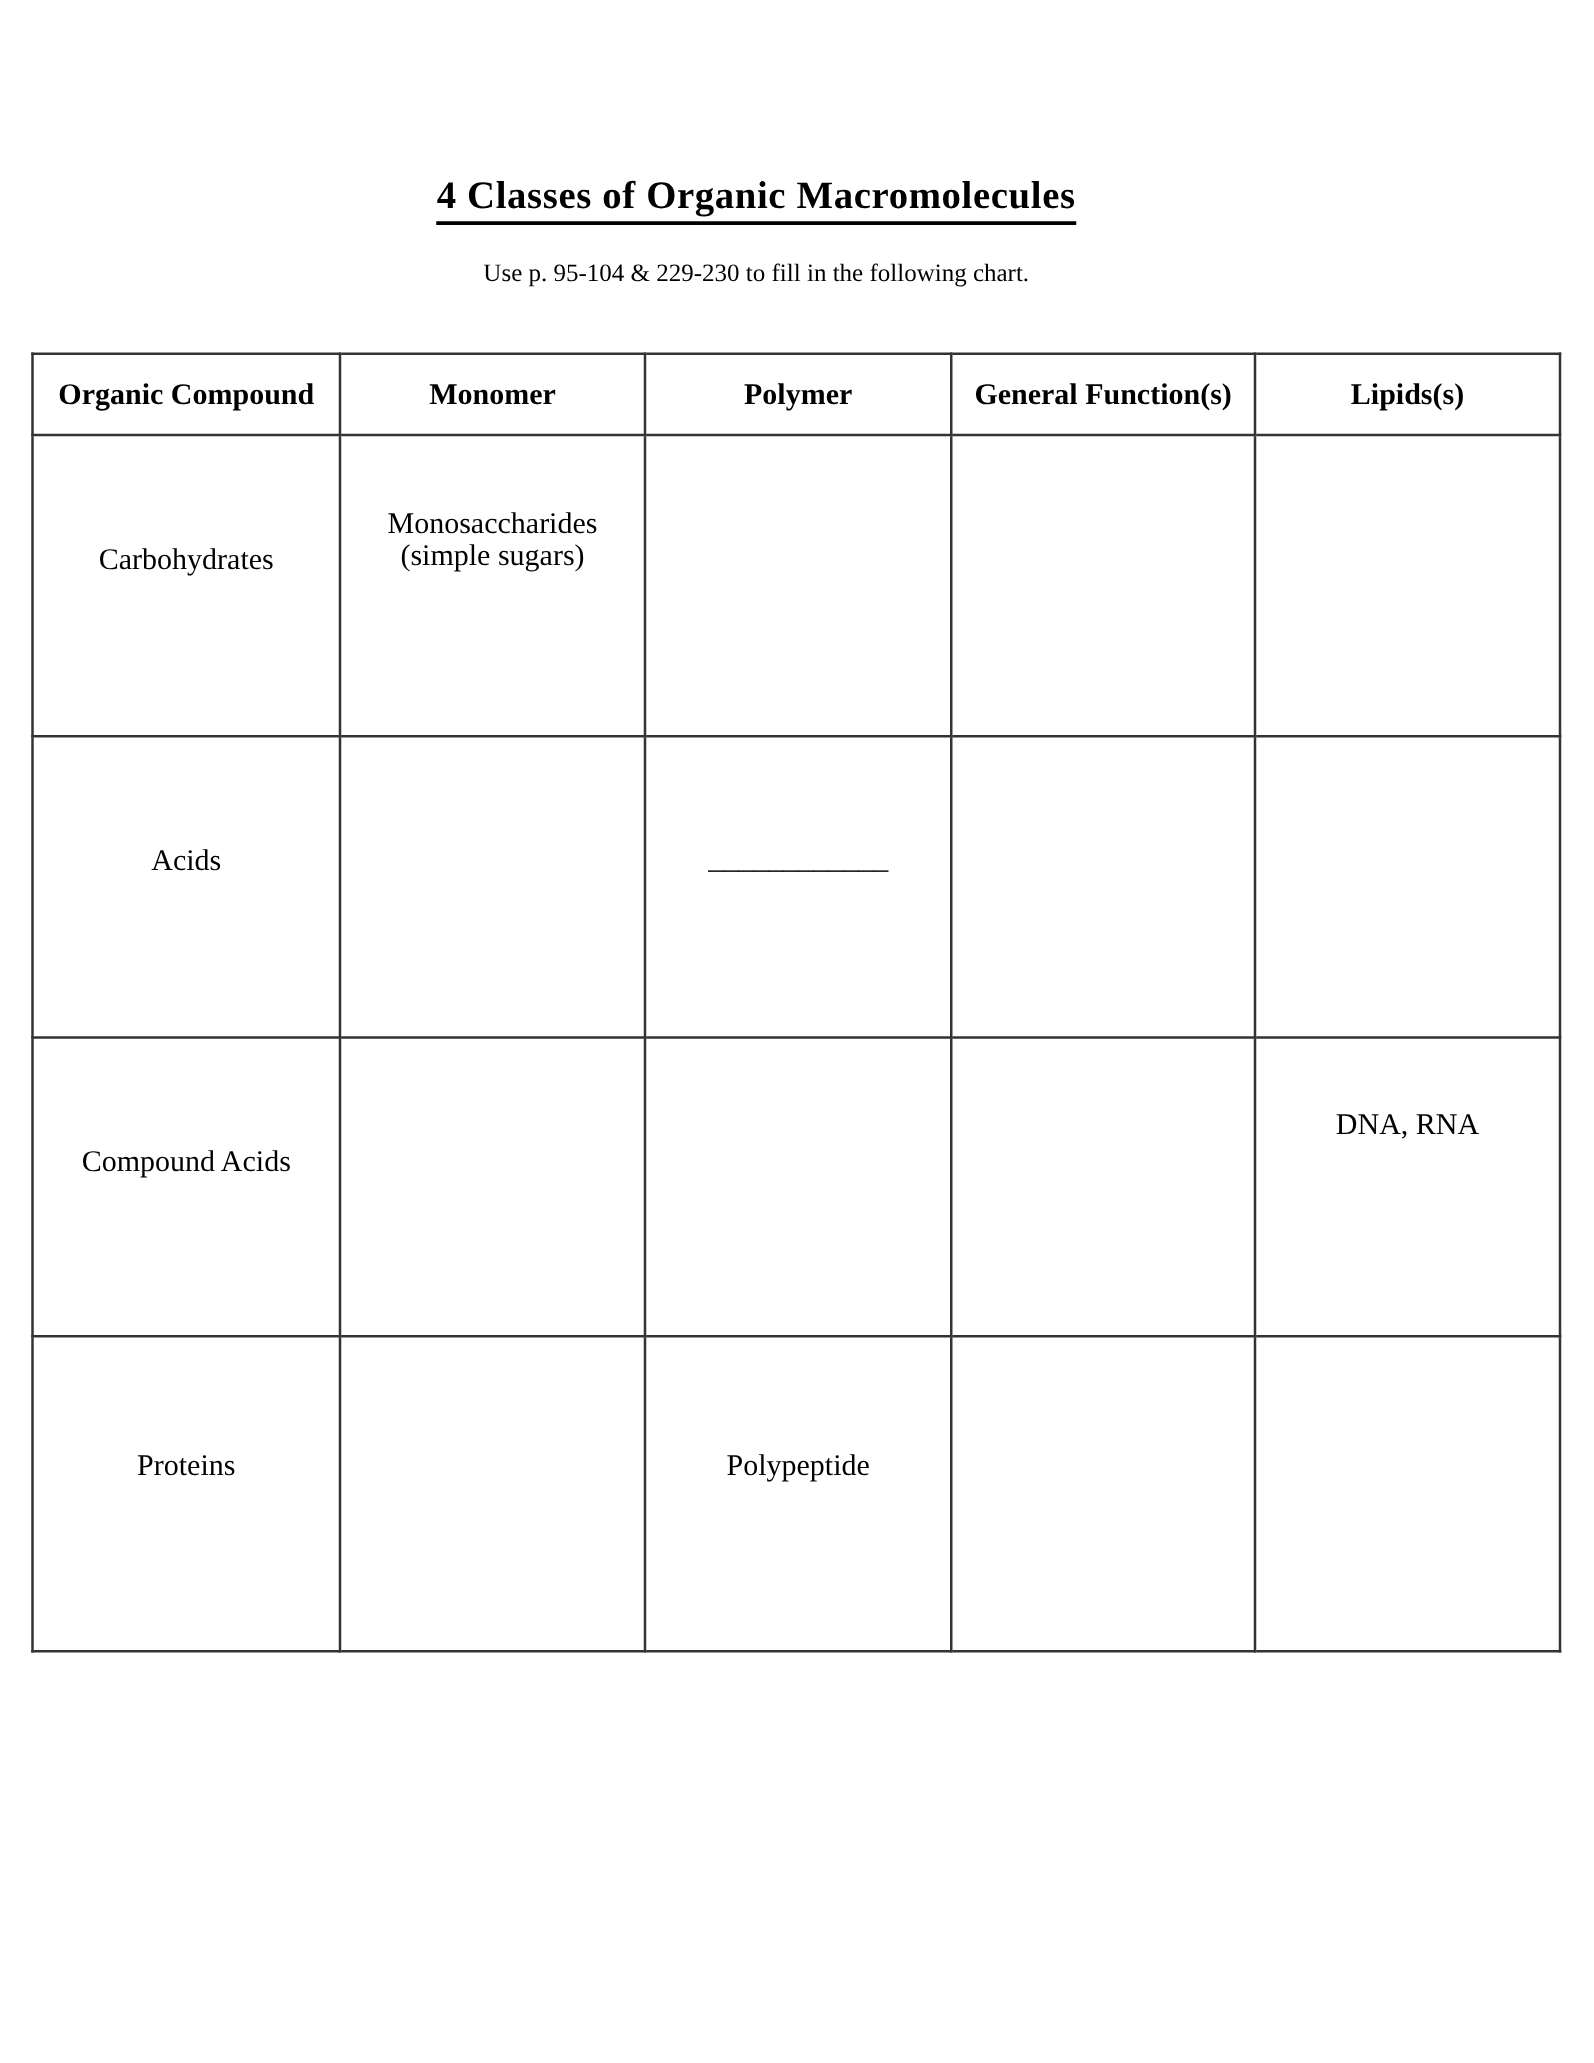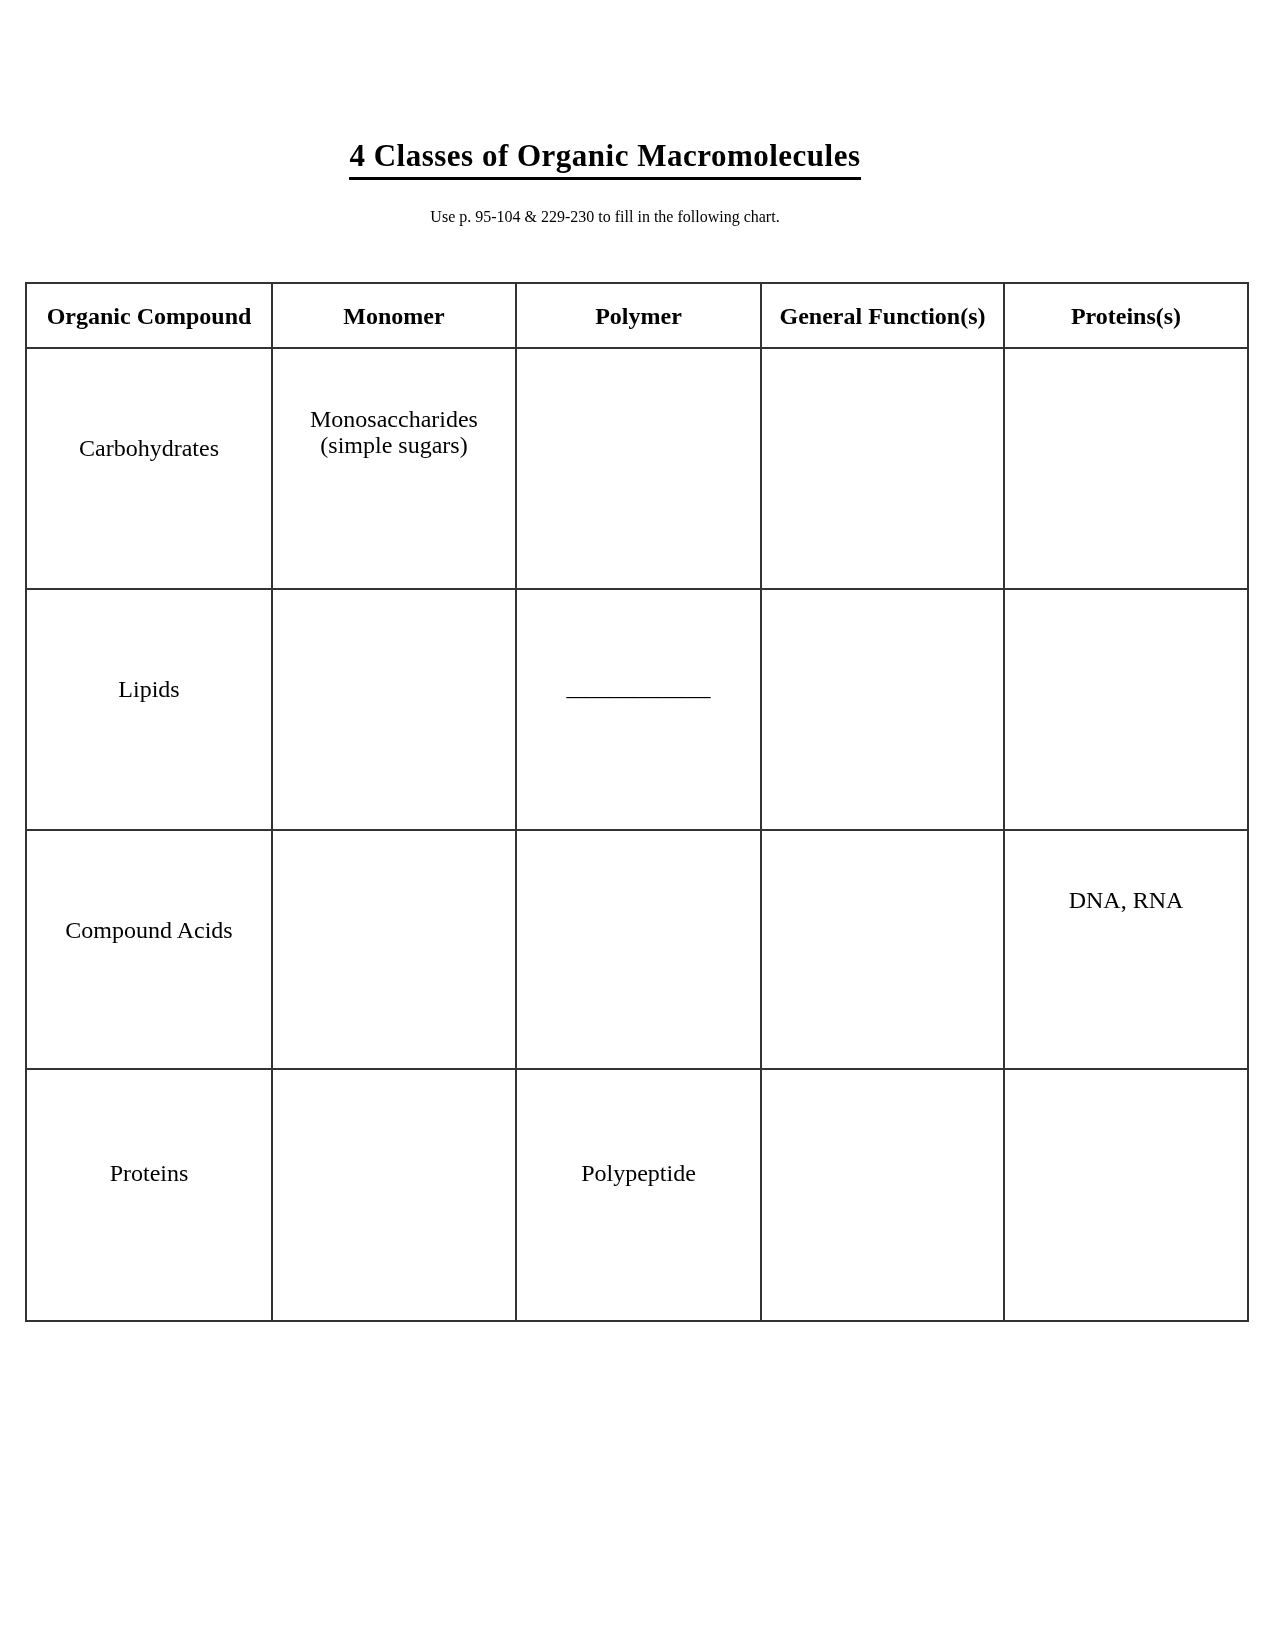--- a/index.html
+++ b/index.html
@@ -30,21 +30,21 @@
     padding-bottom: 3px;
     letter-spacing: 0.5px;
   }
 
   .doc-subtitle {
     position: absolute;
     top: 208px;
     left: 0;
     width: 1210px;
     text-align: center;
-    font-size: 16px;
+    font-size: 20px;
   }
 
   table.worksheet {
     position: absolute;
     left: 25px;
     top: 282px;
     width: 1222px;
     border-collapse: collapse;
     table-layout: fixed;
   }
@@ -91,36 +91,36 @@
     <col style="width:245px">
     <col style="width:243px">
     <col style="width:244px">
   </colgroup>
   <tbody>
     <tr>
       <th>Organic Compound</th>
       <th>Monomer</th>
       <th>Polymer</th>
       <th>General Function(s)</th>
-      <th>Proteins(s)</th>
+      <th>Lipids(s)</th>
     </tr>
 
     <tr class="row-std">
       <td class="pt86">Carbohydrates</td>
       <td class="pt57">
         <div>Monosaccharides</div>
         <div>(simple sugars)</div>
       </td>
       <td></td>
       <td></td>
       <td></td>
     </tr>
 
     <tr class="row-std">
-      <td class="pt86">Lipids</td>
+      <td class="pt86">Acids</td>
       <td></td>
       <td class="pt84 blank-line">____________</td>
       <td></td>
       <td></td>
     </tr>
 
     <tr class="row-3">
       <td class="pt86">Compound Acids</td>
       <td></td>
       <td></td>

